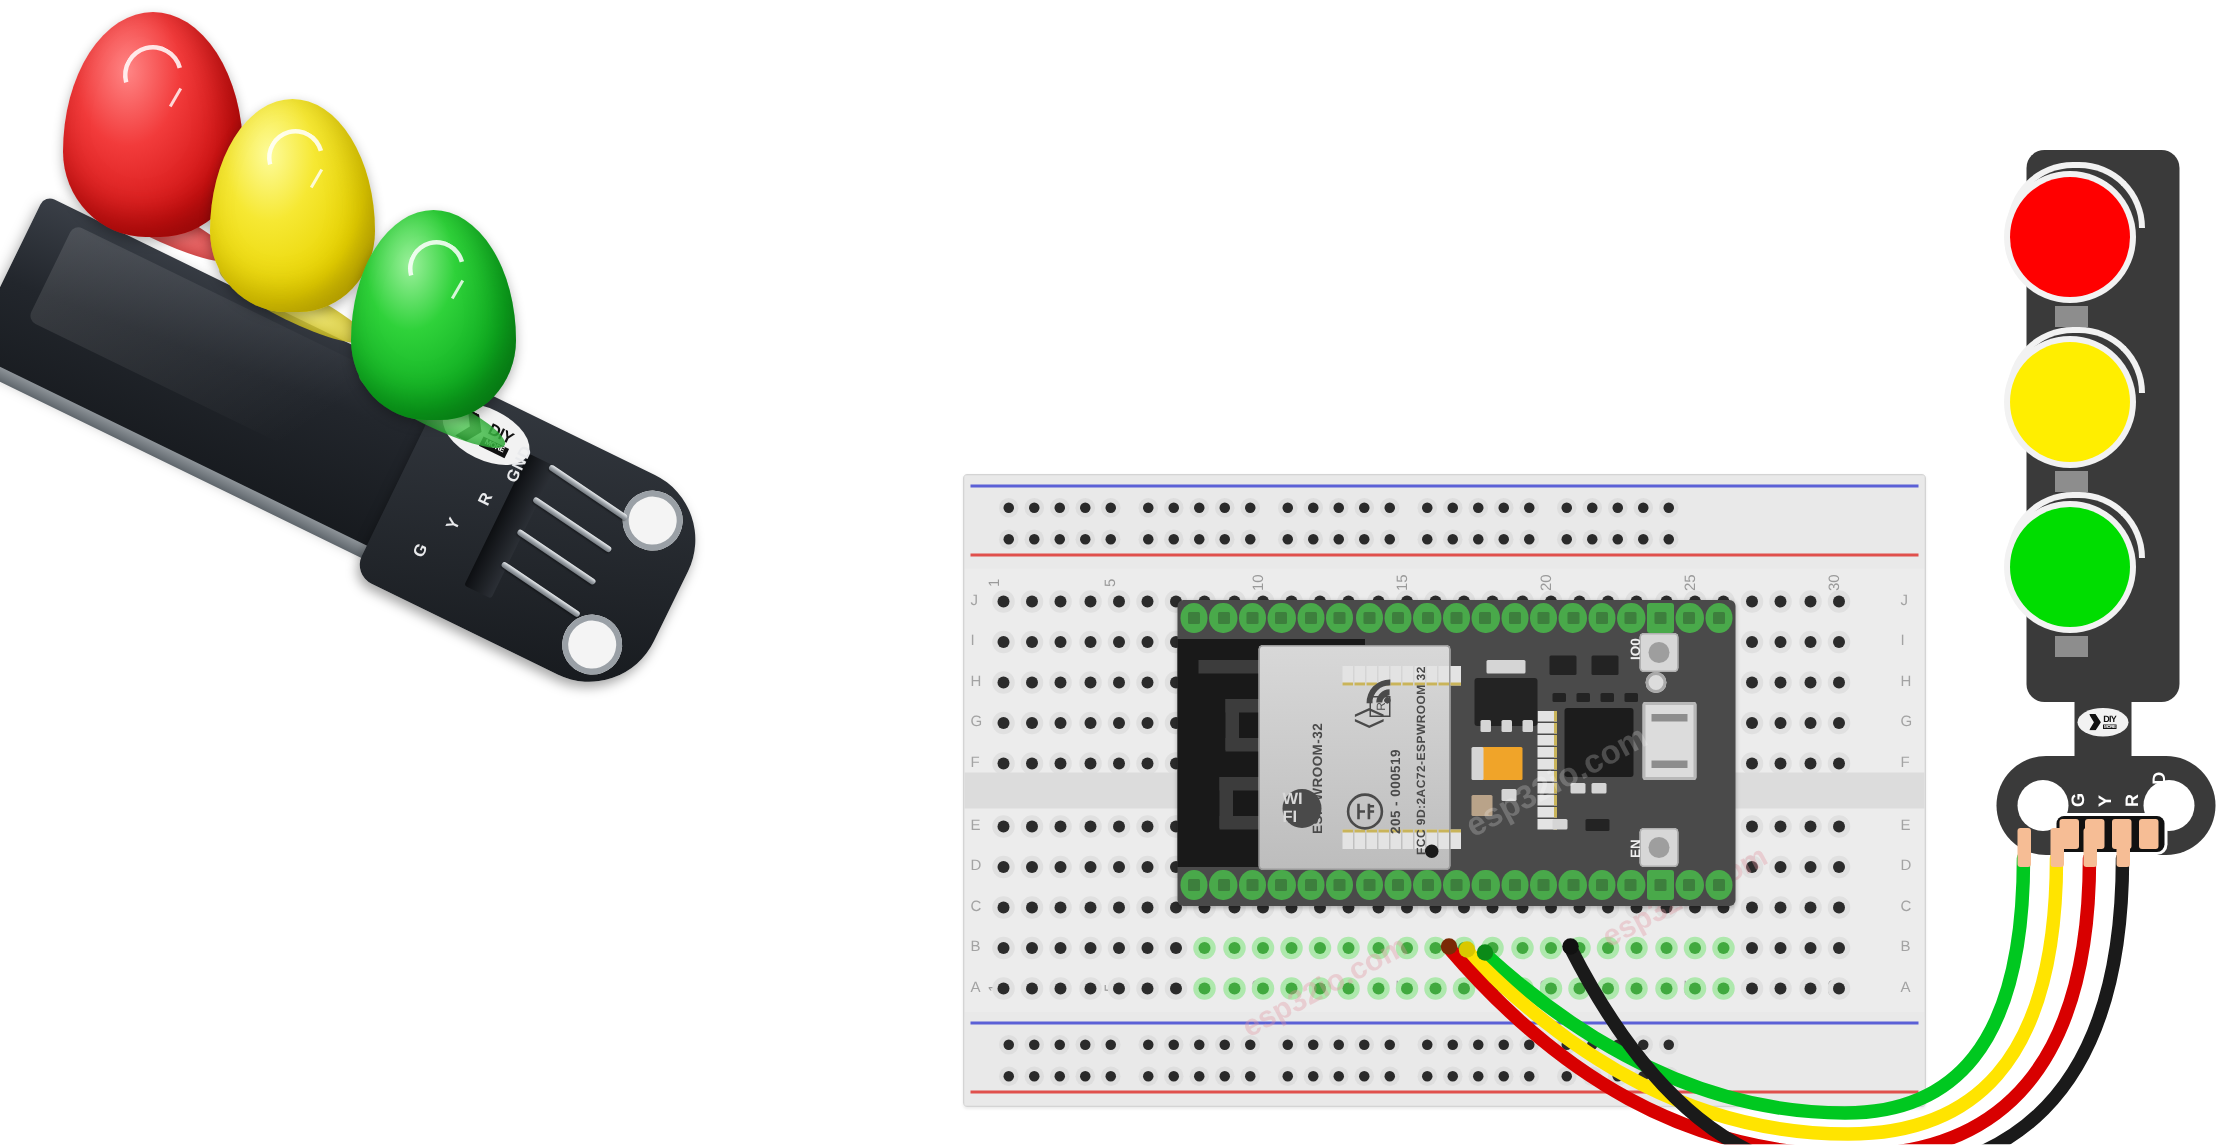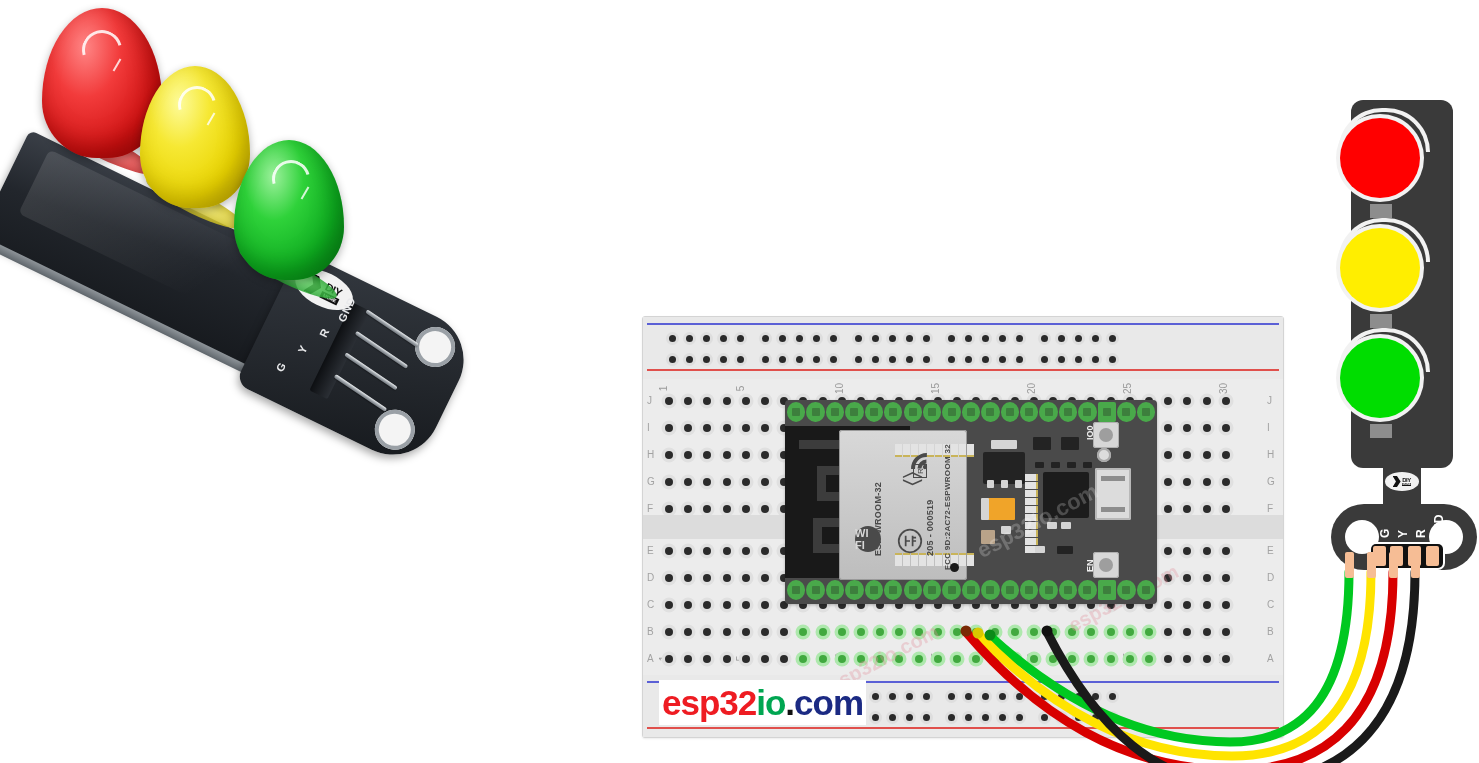--- a/index.html
+++ b/index.html
@@ -1013,26 +1013,20 @@
     <div class="cmp light" style="left:312px;top:48px;width:14px;height:14px;border-radius:50%;box-shadow:inset 0 0 0 2px #a9a9a9;background:#dcdcdc;"></div>
 
     <div class="btn" style="left:308px;top:22px;"></div>
     <div class="btn" style="left:308px;top:152px;"></div>
     <div class="esp-lbl" style="left:300px;top:40px;">IO0</div>
     <div class="esp-lbl" style="left:300px;top:172px;">EN</div>
 
     <div class="wm" style="left:186px;top:108px;">esp32io.com</div>
   </div>
 
-  <div class="logo">
-    <span style="color:#ee1c22">esp32</span>
-      <span style="color:#00a651">io</span>
-      <span style="color:#111111">.</span>
-      <span style="color:#1b2a83">com</span>
-  </div>
 
   <svg class="wires" viewBox="0 0 1479 763">
 
     <path d="M1349,572 C1349,700 1300,742 1230,742 C1140,742 1060,700 990,636" fill="none" stroke="#00c820" stroke-width="9" stroke-linecap="round"></path>
 
     <path d="M1371,572 C1371,712 1312,756 1232,756 C1132,756 1050,708 978,634" fill="none" stroke="#ffe400" stroke-width="9" stroke-linecap="round"></path>
 
     <path d="M1393,572 C1393,724 1322,770 1234,770 C1124,770 1038,716 966,632" fill="none" stroke="#d80000" stroke-width="9" stroke-linecap="round"></path>
 
     <path d="M1415,572 C1415,736 1334,784 1238,784 C1160,784 1098,732 1047,632" fill="none" stroke="#1a1a1a" stroke-width="9" stroke-linecap="round"></path>

